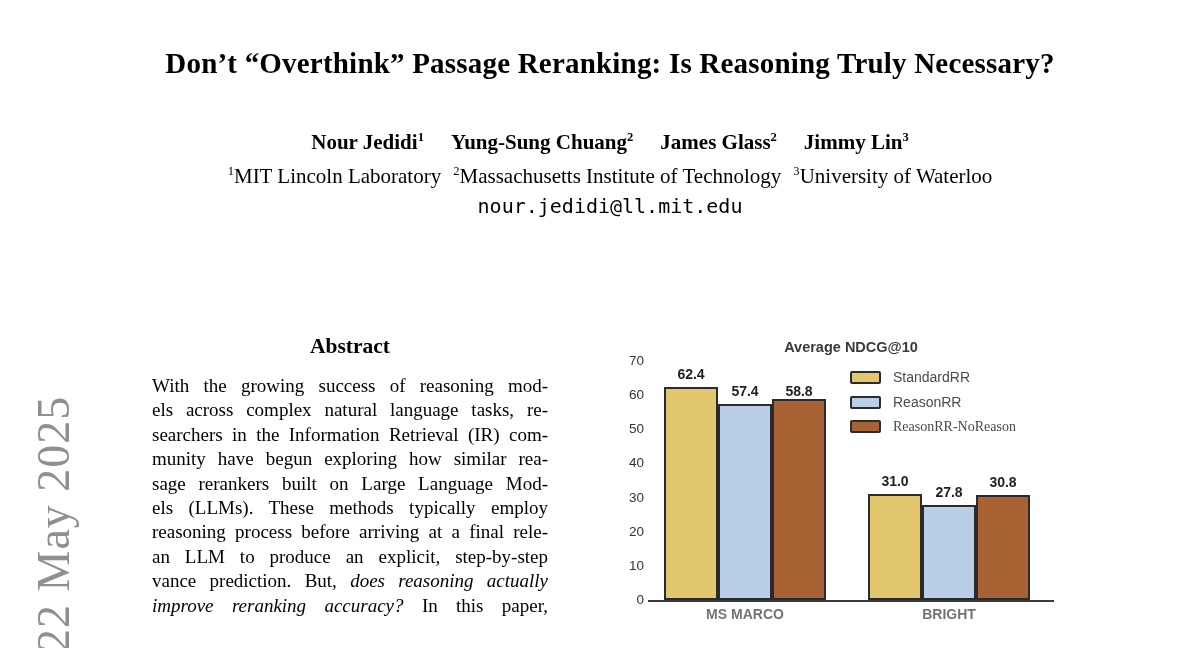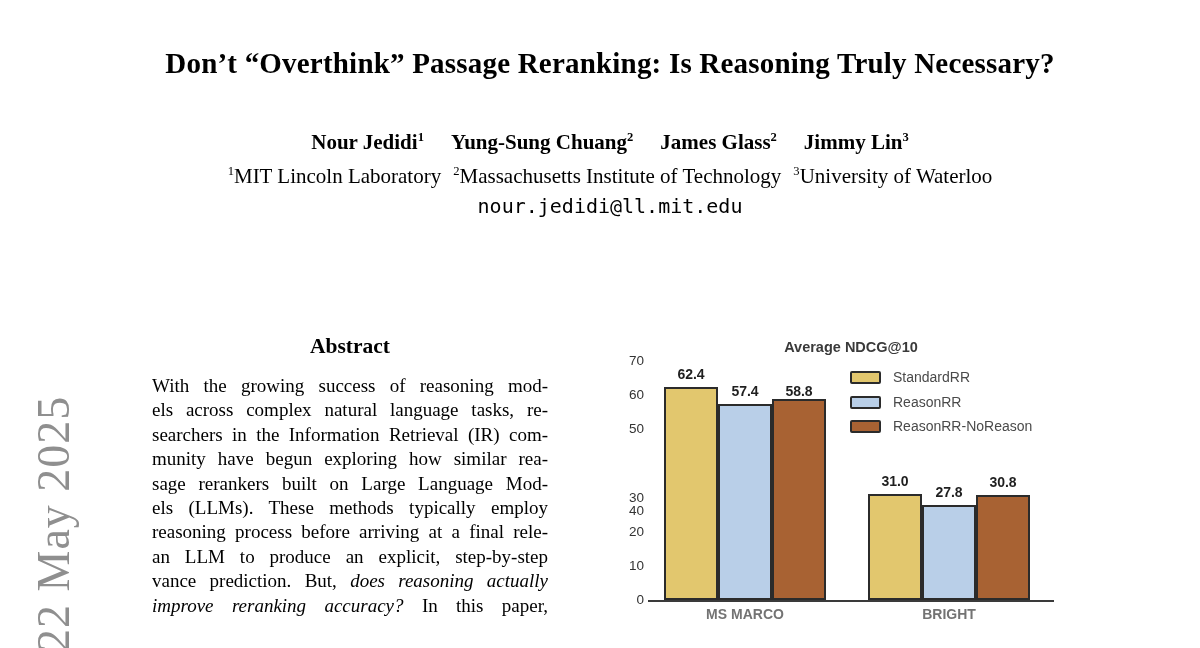--- a/index.html
+++ b/index.html
@@ -79,21 +79,21 @@
       <div class="abs-line"><span>vance prediction. But, </span><span class="it">does reasoning actually</span></div>
       <div class="abs-line"><span class="it">improve reranking accuracy?</span><span> In this paper,</span></div>
     </div>
 
   <div id="chart">
     <div class="chart-title">Average NDCG@10</div>
   <div class="ytick" style="top: 592px;">0</div>
       <div class="ytick" style="top: 557.857px;">10</div>
       <div class="ytick" style="top: 523.714px;">20</div>
       <div class="ytick" style="top: 489.571px;">30</div>
-      <div class="ytick" style="top: 455.429px; margin-top: 48px;">40</div>
+      <div class="ytick" style="top: 455.429px;">40</div>
       <div class="ytick" style="top: 421.286px;">50</div>
       <div class="ytick" style="top: 387.143px;">60</div>
       <div class="ytick" style="top: 353px;">70</div>
       <div class="baseline" style="background: rgb(58, 58, 58);"></div>
       <div class="bar" style="left: 664px; top: 387px; width: 54px; height: 213px; background: rgb(226, 199, 110); border-color: rgb(43, 43, 43);"></div>
       <div class="valabel" style="left: 656px; top: 366px;">62.4</div>
       <div class="bar" style="left: 868px; top: 494px; width: 54px; height: 106px; background: rgb(226, 199, 110); border-color: rgb(43, 43, 43);"></div>
       <div class="valabel" style="left: 860px; top: 473px;">31.0</div>
       <div class="bar" style="left: 718px; top: 404px; width: 54px; height: 196px; background: rgb(185, 207, 232); border-color: rgb(43, 43, 43);"></div>
       <div class="valabel" style="left: 710px; top: 383px;">57.4</div>
@@ -103,15 +103,15 @@
       <div class="valabel" style="left: 764px; top: 359px; margin-top: 24px;">58.8</div>
       <div class="bar" style="left: 976px; top: 495px; width: 54px; height: 105px; background: rgb(168, 98, 51); border-color: rgb(43, 43, 43);"></div>
       <div class="valabel" style="left: 968px; top: 474px;">30.8</div>
       <div class="catlabel" style="left: 685px;">MS MARCO</div>
       <div class="catlabel" style="left: 889px;">BRIGHT</div>
       <div class="lg-swatch" style="left: 850px; top: 371px; background: rgb(226, 199, 110); border-color: rgb(43, 43, 43);"></div>
       <div class="lg-label" style="left: 893px; top: 369px;">StandardRR</div>
       <div class="lg-swatch" style="left: 850px; top: 395.5px; background: rgb(185, 207, 232); border-color: rgb(43, 43, 43);"></div>
       <div class="lg-label" style="left: 893px; top: 393.5px;">ReasonRR</div>
       <div class="lg-swatch" style="left: 850px; top: 420px; background: rgb(168, 98, 51); border-color: rgb(43, 43, 43);"></div>
-      <div class="lg-label" style="left: 893px; top: 418px;">ReasonRR-NoReason</div>
+      <div class="lg-label" style="left: 893px; top: 418px; font-family: Liberation Serif, serif;">ReasonRR-NoReason</div>
     </div>
 </div>
 
 </body></html>

